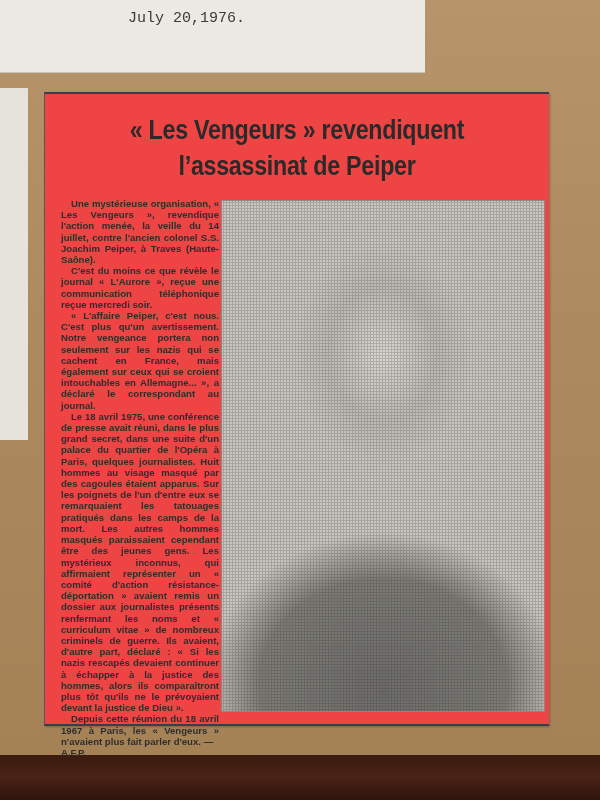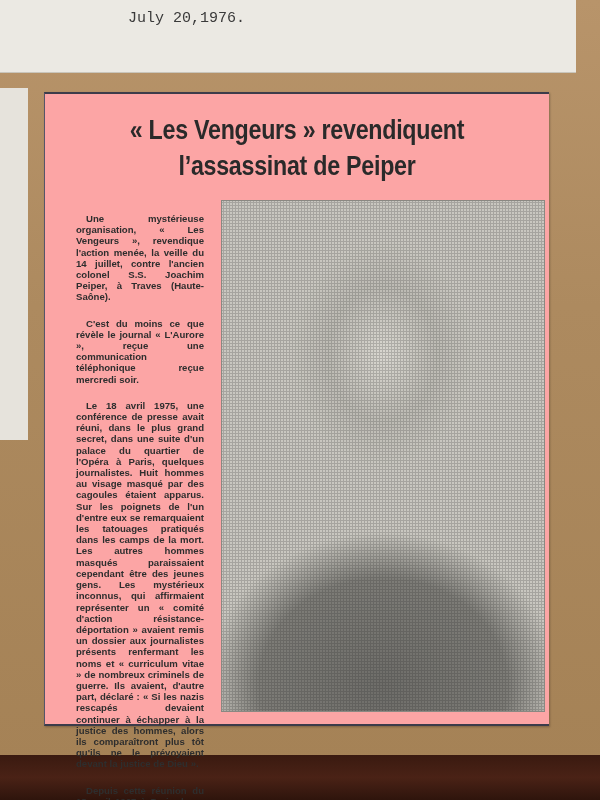--- a/index.html
+++ b/index.html
@@ -10,52 +10,52 @@
   }
   .kraft {
     position: absolute; left: 0; top: 0; width: 600px; height: 765px;
     background: linear-gradient(180deg, #b8946a 0%, #ad8a5f 40%, #a58256 100%);
   }
   .wood {
     position: absolute; left: 0; top: 755px; width: 600px; height: 45px;
     background: linear-gradient(180deg, #3a1a10 0%, #4a2216 50%, #2e140c 100%);
   }
   .typed-slip {
-    position: absolute; left: 0; top: 0; width: 576px; height: 72px;
+    position: absolute; left: 0; top: 0; width: 425px; height: 72px;
     background: #ebe9e3; border-bottom: 1px solid #c9c5bb;
   }
   .typed-date {
     position: absolute; left: 128px; top: 10px;
     font-family: "Liberation Mono", monospace; font-size: 15px; color: #3a3a3a;
   }
   .left-scrap {
     position: absolute; left: 0; top: 88px; width: 28px; height: 352px;
     background: #e6e3dc;
   }
   .clipping {
     position: absolute; left: 44px; top: 92px; width: 504px; height: 630px;
-    background: #fca5a5;
+    background: #ef4444;
     border-top: 2px solid #3c3c4a; border-bottom: 2px solid #3c3c4a;
     border-left: 1px solid #55556a;
     box-shadow: 1px 1px 2px rgba(0,0,0,0.25);
   }
   .headline {
     position: absolute; left: 0; top: 18px; width: 504px; text-align: center;
     font-family: "Liberation Sans", sans-serif; font-weight: bold;
     font-size: 27px; line-height: 36px; color: #2a2a2a;
     transform: scaleX(0.86); transform-origin: center;
     letter-spacing: -0.3px;
   }
   .article {
     position: absolute; left: 16px; top: 104px; width: 158px;
     font-family: "Liberation Sans", sans-serif; font-weight: bold;
     font-size: 9.6px; line-height: 11.2px; color: #2e2e2e;
     text-align: justify;
   }
-  .article p { margin: 15px; text-indent: 10px; }
+  .article p { margin: 0; text-indent: 10px; }
   .byline { text-indent: 0 !important; }
   .photo {
     position: absolute; left: 176px; top: 106px; width: 322px; height: 510px;
     background:
       radial-gradient(ellipse 28% 22% at 50% 30%, #d9d7d0 0%, #bdbbb4 60%, transparent 100%),
       radial-gradient(ellipse 55% 30% at 50% 95%, #6e6d69 0%, #7d7c77 70%, transparent 100%),
       #c9c7c0;
     border: 1px solid #8a8882;
   }
   .photo-dots {
@@ -78,20 +78,21 @@
 
 <div class="clipping">
   <div class="headline">
     <div>« Les Vengeurs » revendiquent</div>
     <div>l’assassinat de Peiper</div>
   </div>
 
   <div class="article">
     <p>Une mystérieuse organisation, « Les Vengeurs », revendique l'action menée, la veille du 14 juillet, contre l'ancien colonel S.S. Joachim Peiper, à Traves (Haute-Saône).</p>
     <p>C'est du moins ce que révèle le journal « L'Aurore », reçue une communication téléphonique reçue mercredi soir.</p>
+    <p>« L'affaire Peiper, c'est nous. C'est plus qu'un avertissement. Notre vengeance portera non seulement sur les nazis qui se cachent en France, mais également sur ceux qui se croient intouchables en Allemagne... », a déclaré le correspondant au journal.</p>
     <p>Le 18 avril 1975, une conférence de presse avait réuni, dans le plus grand secret, dans une suite d'un palace du quartier de l'Opéra à Paris, quelques journalistes. Huit hommes au visage masqué par des cagoules étaient apparus. Sur les poignets de l'un d'entre eux se remarquaient les tatouages pratiqués dans les camps de la mort. Les autres hommes masqués paraissaient cependant être des jeunes gens. Les mystérieux inconnus, qui affirmaient représenter un « comité d'action résistance-déportation » avaient remis un dossier aux journalistes présents renfermant les noms et « curriculum vitae » de nombreux criminels de guerre. Ils avaient, d'autre part, déclaré : « Si les nazis rescapés devaient continuer à échapper à la justice des hommes, alors ils comparaîtront plus tôt qu'ils ne le prévoyaient devant la justice de Dieu ».</p>
     <p>Depuis cette réunion du 18 avril 1967 à Paris, les « Vengeurs » n'avaient plus fait parler d'eux. —</p>
     <p class="byline">A.F.P.</p>
   </div>
 
   <div class="photo" title="Halftone newspaper portrait photograph">
     <div class="photo-dots"></div>
   </div>
 </div>
 

